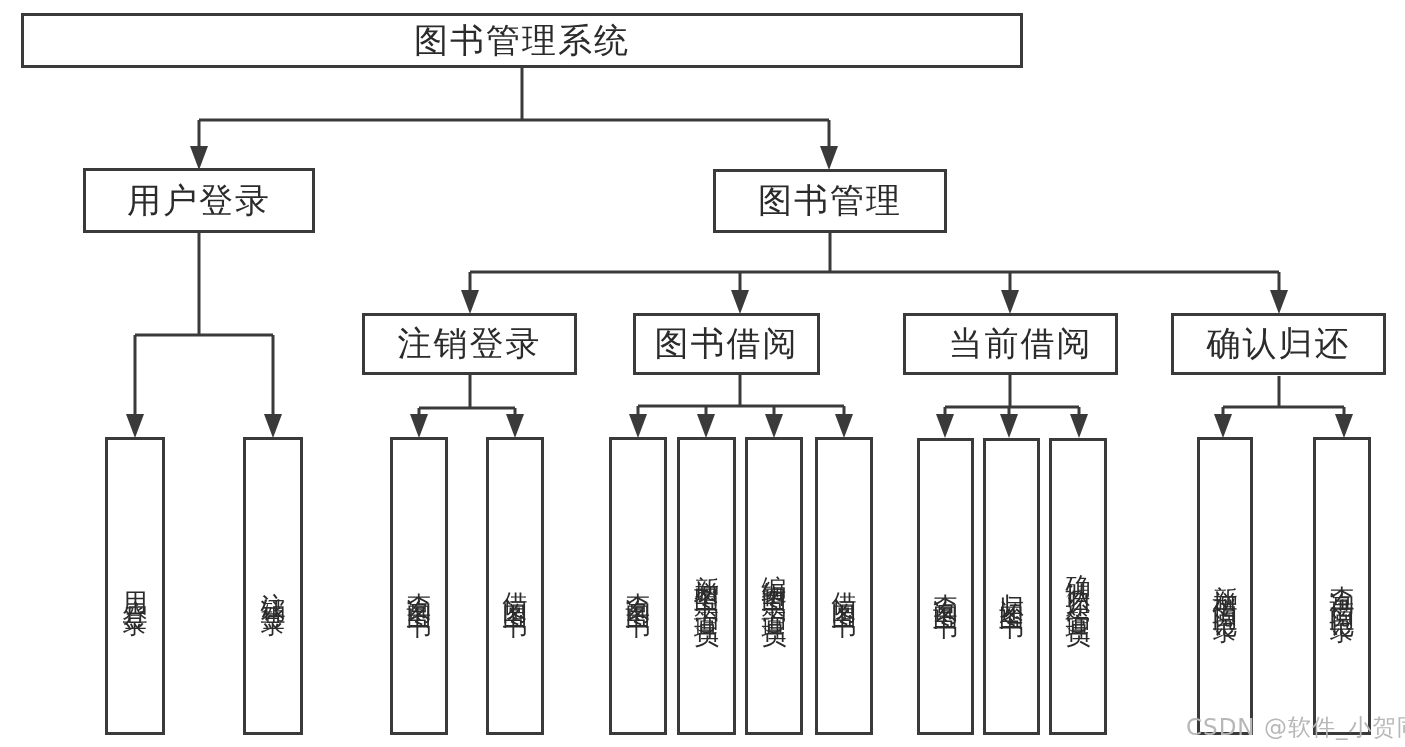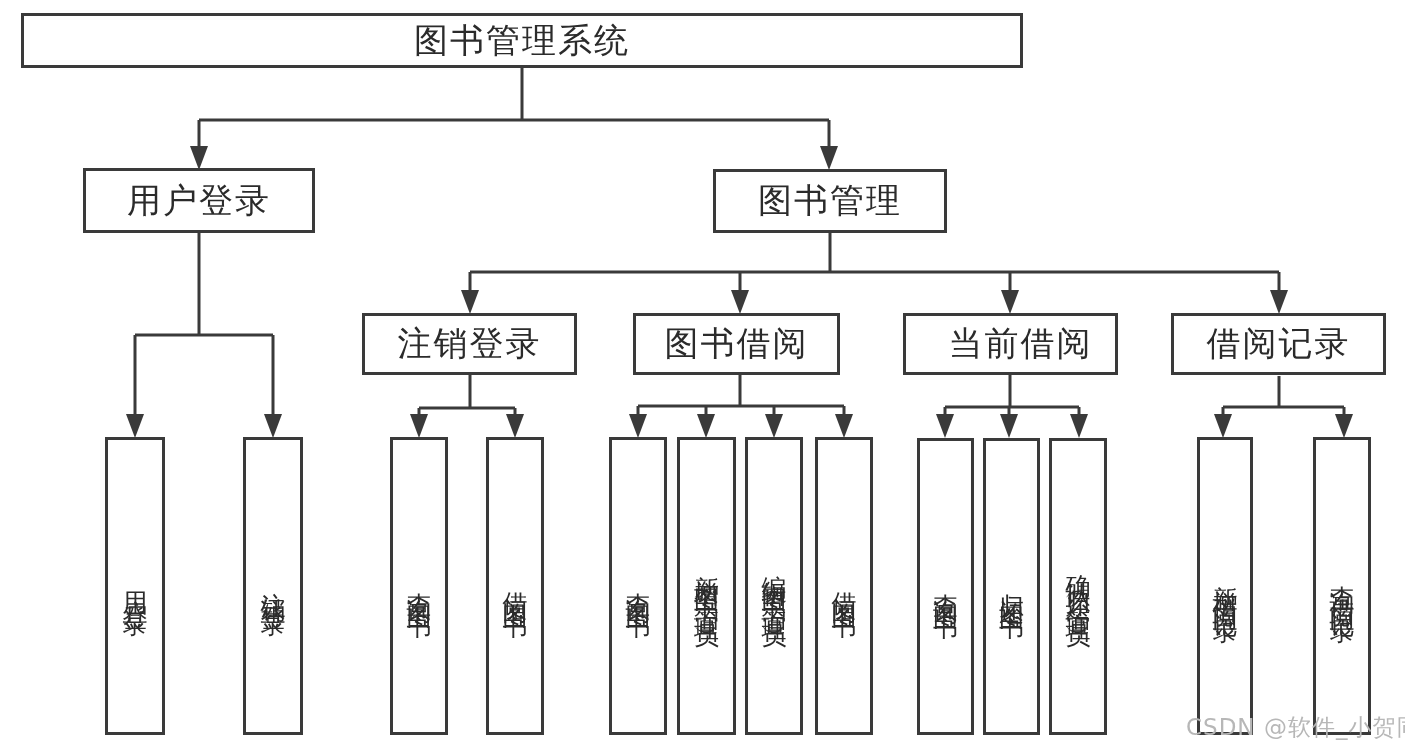--- a/index.html
+++ b/index.html
@@ -87,23 +87,23 @@
     <polygon points="1214,414 1232,414 1223,438"></polygon>
     <polygon points="1335,414 1353,414 1344,438"></polygon>
   </svg>
 
   <div class="box" style="left:21px; top:13px; width:1002px; height:55px;">图书管理系统</div>
 
   <div class="box" style="left:83px; top:168px; width:232px; height:65px;">用户登录</div>
   <div class="box" style="left:713px; top:169px; width:234px; height:64px;">图书管理</div>
 
   <div class="box" style="left:362px; top:313px; width:215px; height:62px;">注销登录</div>
-  <div class="box" style="left:633px; top:313px; width:207px; height:62px;">图书借阅</div>
+  <div class="box" style="left:633px; top:313px; width:187px; height:62px;">图书借阅</div>
   <div class="box" style="left:903px; top:313px; width:215px; height:62px;padding-left:20px;">当前借阅</div>
-  <div class="box" style="left:1171px; top:313px; width:215px; height:62px;">借阅记录</div>
+  <div class="box" style="left:1171px; top:313px; width:215px; height:62px;">确认归还</div>
 
   <div class="box leaf" style="left:105px; top:437px; width:60px; height:298px;">用户登录</div>
   <div class="box leaf" style="left:243px; top:437px; width:60px; height:298px;">注销登录</div>
 
   <div class="box leaf" style="left:390px; top:437px; width:58px; height:298px;">查询图书</div>
   <div class="box leaf" style="left:486px; top:437px; width:58px; height:298px;">借阅图书</div>
 
   <div class="box leaf" style="left:609px; top:437px; width:58px; height:298px;">查询图书</div>
   <div class="box leaf" style="left:677px; top:437px; width:59px; height:298px;">新增图书（管理员）</div>
   <div class="box leaf" style="left:745px; top:437px; width:58px; height:298px;">编辑图书（管理员）</div>

